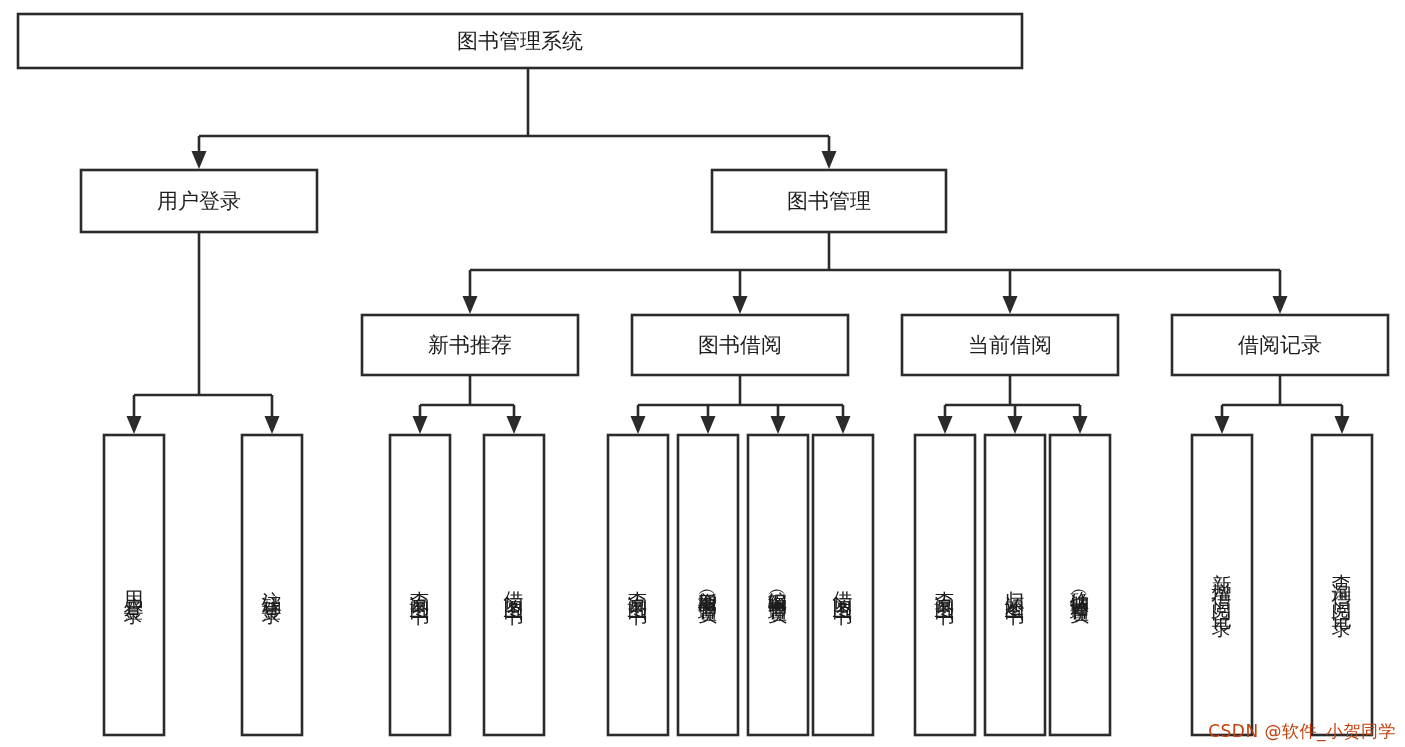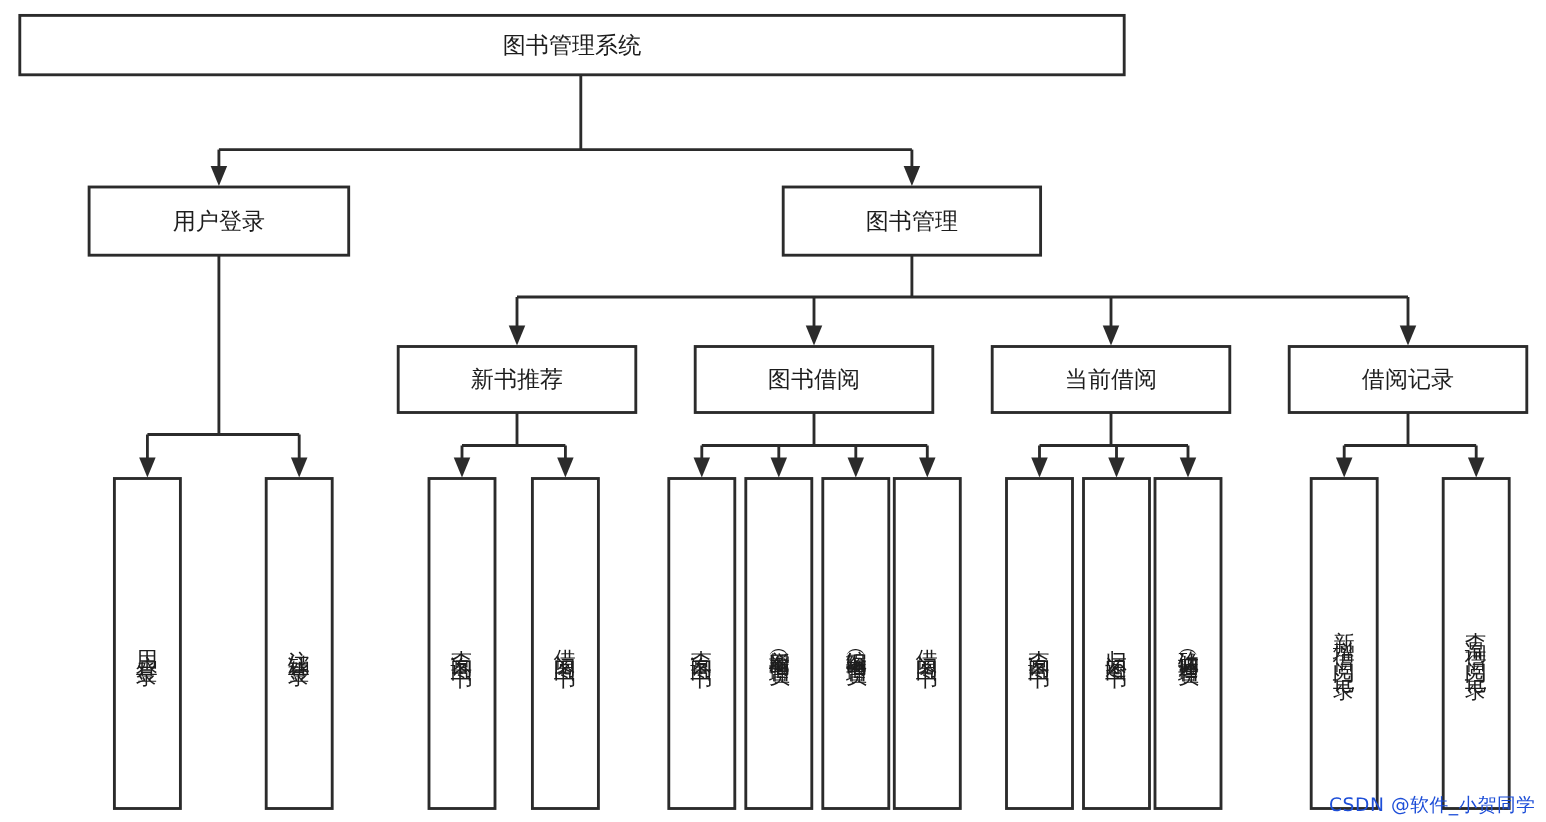--- a/index.html
+++ b/index.html
@@ -63,21 +63,21 @@
     color: #1d1d1d;
     white-space: nowrap;
     pointer-events: none;
   }
   .watermark {
     position: absolute;
     right: 9px;
     bottom: 4px;
     font-family: "DejaVu Sans", "Liberation Sans", sans-serif;
     font-size: 17px;
-    color: #1d4ed8;
+    color: #c2410c;
     letter-spacing: 0.5px;
     white-space: nowrap;
   }
 </style>
 </head>
 <body>
 
 <div id="diagram-root">
 
   <svg id="diagram-svg" viewBox="0 0 1405 747">

